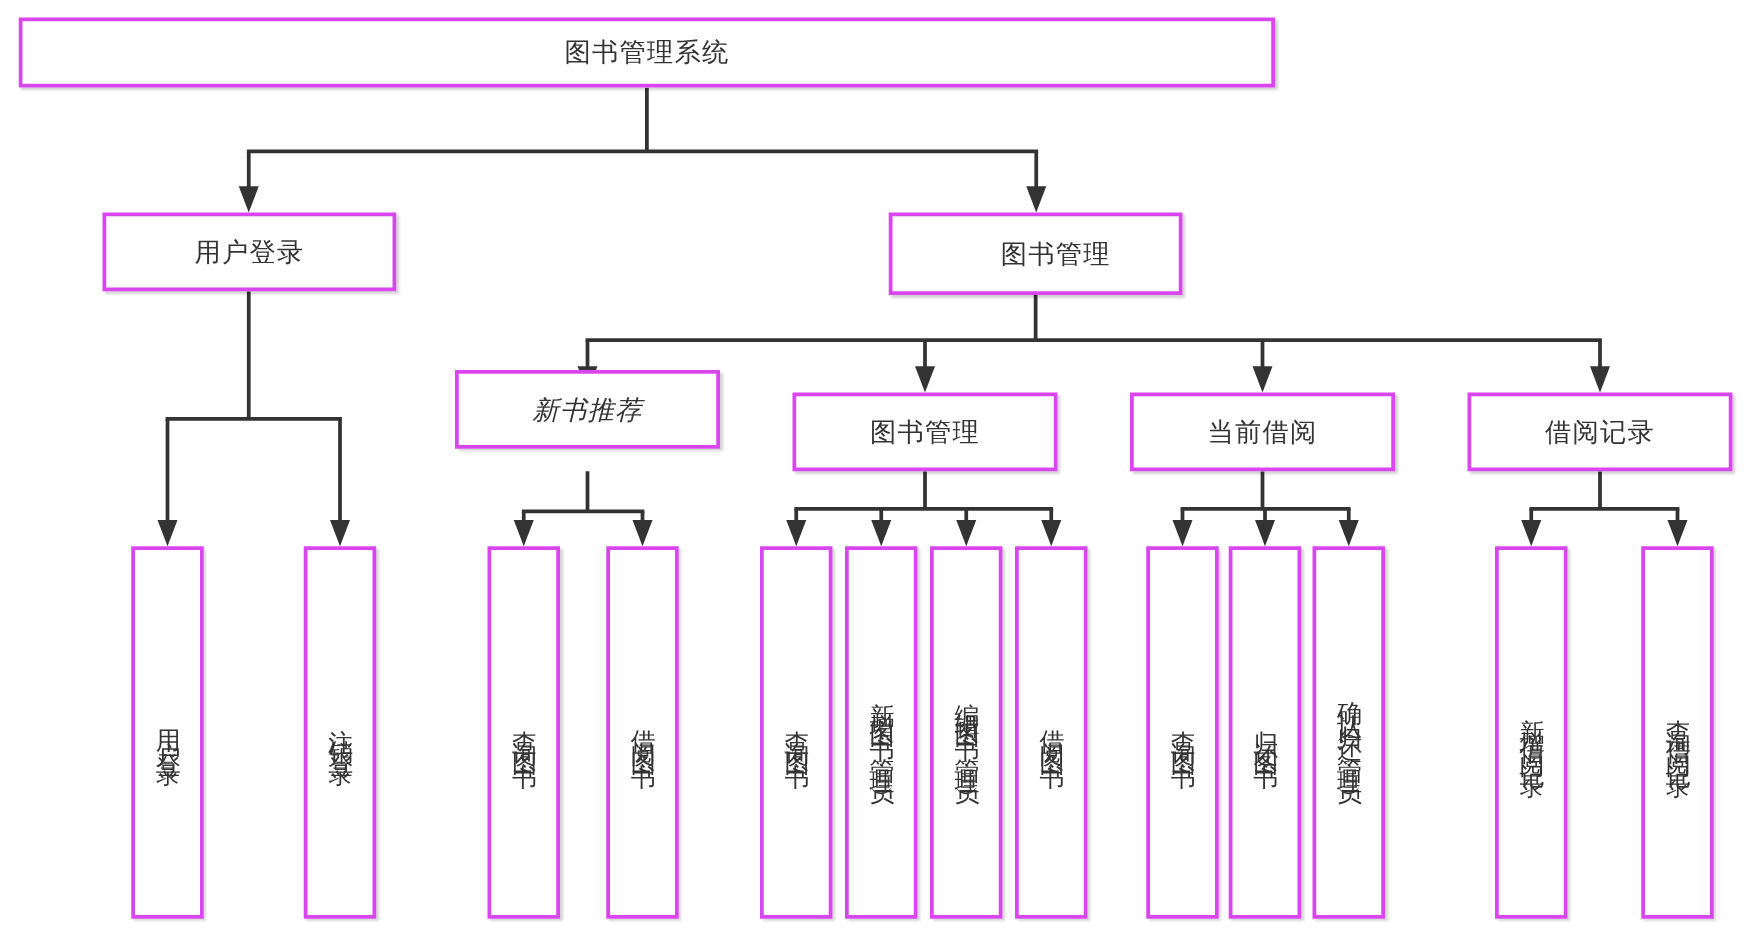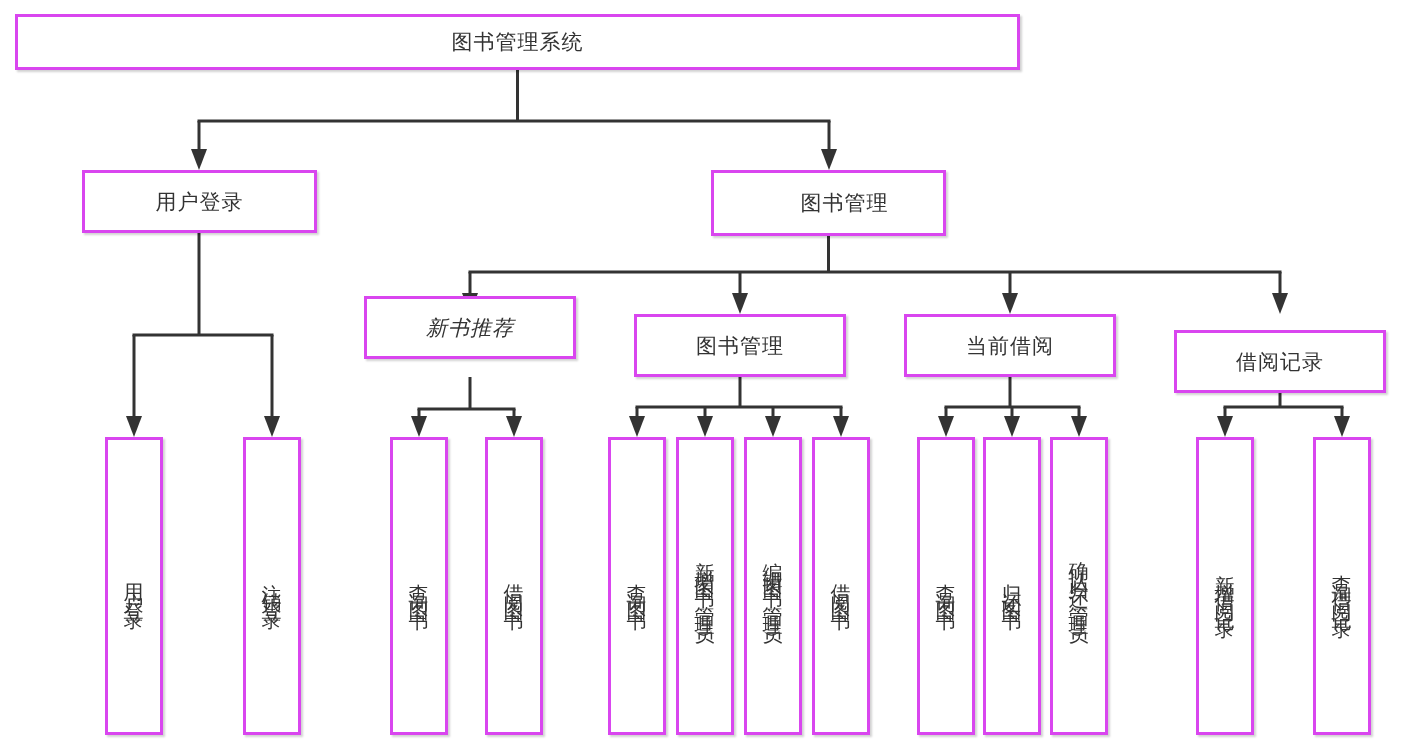--- a/index.html
+++ b/index.html
@@ -47,21 +47,21 @@
     line-height: 1;
     white-space: normal;
   }
   
   .n-root   { left: 15px;  top: 14px;  width: 1005px; height: 56px; }
   .n-login  { left: 82px;  top: 170px; width: 235px;  height: 63px; }
   .n-mgmt   { left: 711px; top: 170px; width: 235px;  height: 66px; padding-left: 32px; }
   .n-new    { left: 364px; top: 296px; width: 212px;  height: 63px; font-style: italic; }
   .n-borrow { left: 634px; top: 314px; width: 212px;  height: 63px; }
   .n-cur    { left: 904px; top: 314px; width: 212px;  height: 63px; }
-  .n-rec    { left: 1174px; top: 330px; width: 212px; height: 63px; }
+  .n-rec    { left: 1174px; top: 314px; width: 212px; height: 63px; }
   
   .lf-0  { left: 105px; }
   .lf-1  { left: 243px; }
   .lf-2  { left: 390px; }
   .lf-3  { left: 485px; }
   .lf-4  { left: 608px; }
   .lf-5  { left: 676px; }
   .lf-6  { left: 744px; }
   .lf-7  { left: 812px; }
   .lf-8  { left: 917px; }

